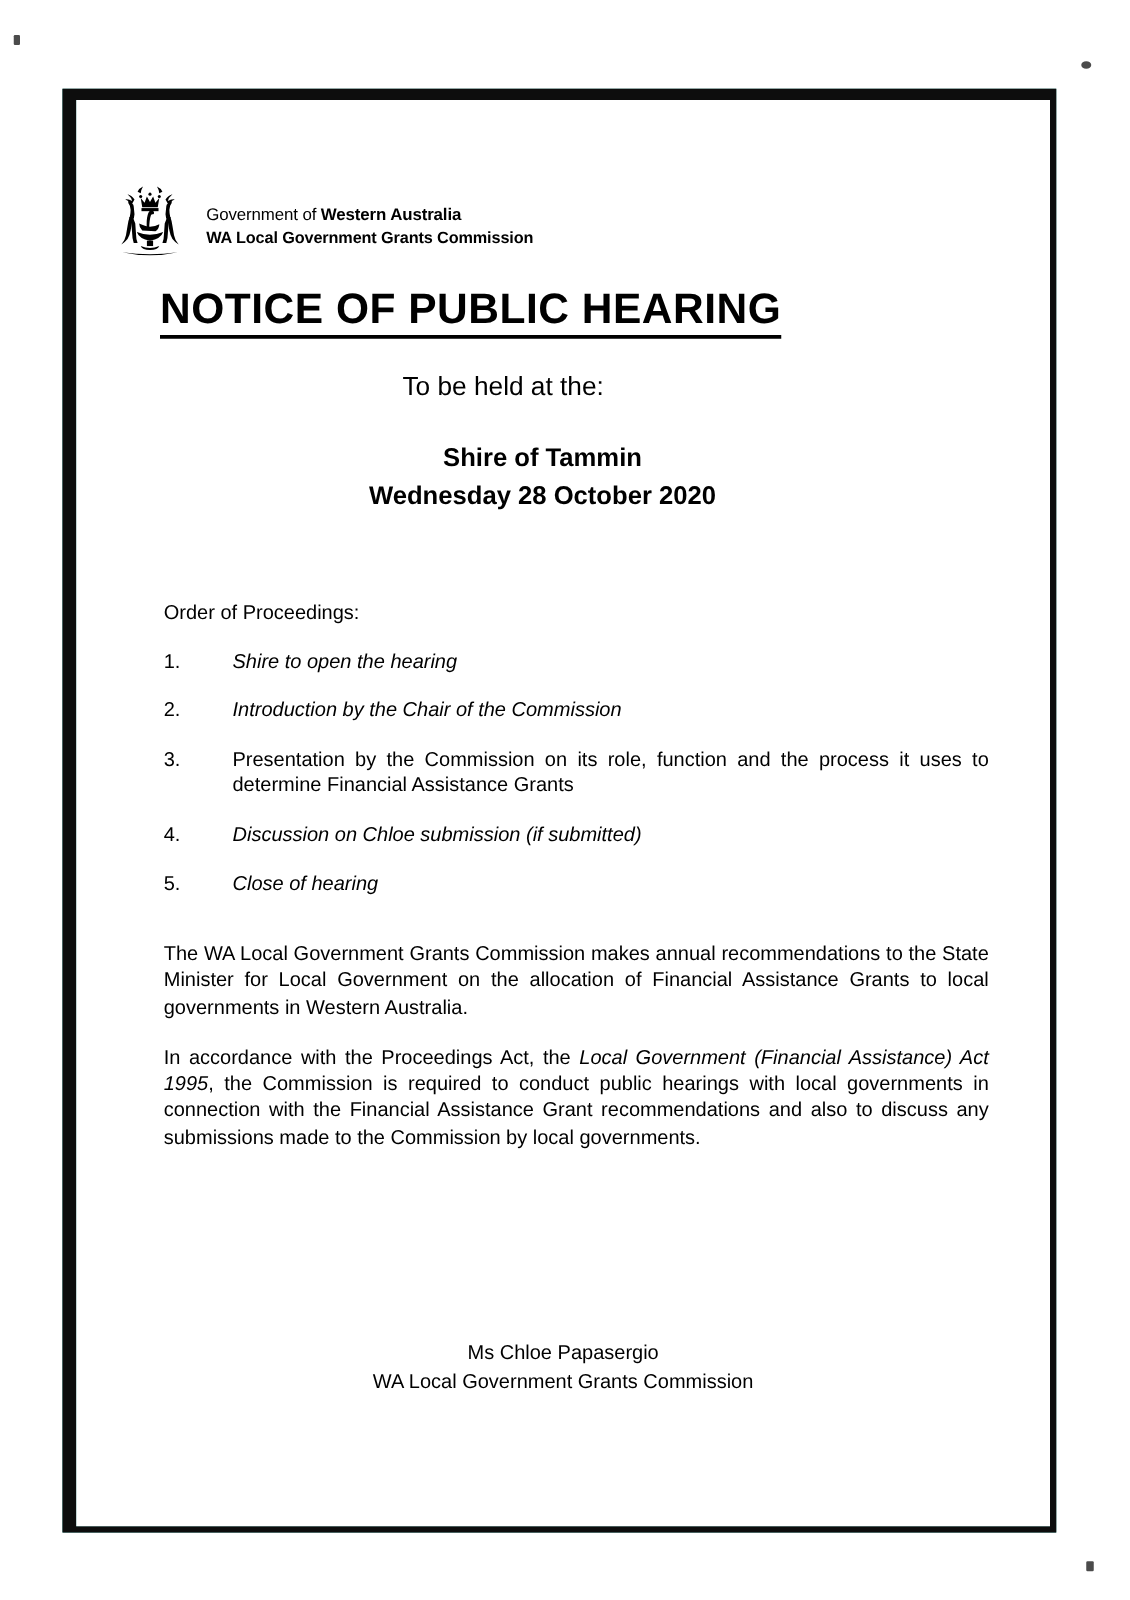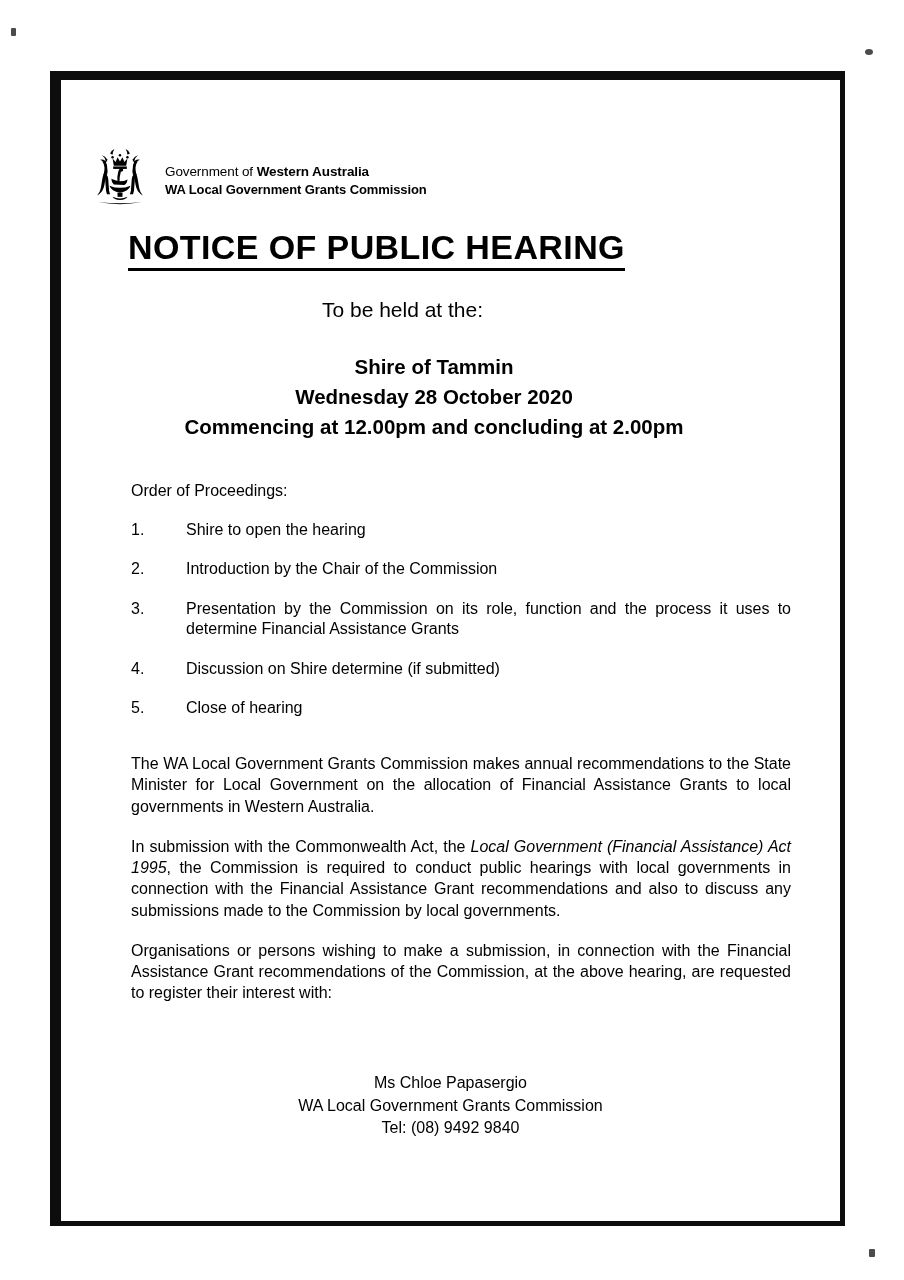--- a/index.html
+++ b/index.html
@@ -143,21 +143,21 @@
   }
   .proc-num {
     width: 55px;
     flex: none;
   }
   .proc-text {
     flex: 1;
     text-align: justify;
     text-justify: inter-word;
   }
-  .proc-text.nojust { text-align: left; }
+  .proc-text.nojust { text-align: left; font-style: italic; }
 
   
   .body-block {
     position: absolute;
     left: 70px;
     top: 673px;
     width: 660px;
   }
   .para {
     font-size: 16px;
@@ -232,55 +232,52 @@
         </div>
       </div>
 
       <div class="main-title"><span>NOTICE OF PUBLIC HEARING</span></div>
 
       <div class="subtitle">To be held at the:</div>
 
       <div class="venue">
         <div>Shire of Tammin</div>
         <div>Wednesday 28 October 2020</div>
-        <div>Commencing at 12.00pm and concluding at 2.00pm</div>
       </div>
 
       <div class="order-heading">Order of Proceedings:</div>
 
       <div class="proceedings">
         <div class="proc-item">
           <div class="proc-num">1.</div>
           <div class="proc-text nojust">Shire to open the hearing</div>
         </div>
         <div class="proc-item">
           <div class="proc-num">2.</div>
           <div class="proc-text nojust">Introduction by the Chair of the Commission</div>
         </div>
         <div class="proc-item">
           <div class="proc-num">3.</div>
           <div class="proc-text">Presentation by the Commission on its role, function and the process it uses to determine Financial Assistance Grants</div>
         </div>
         <div class="proc-item">
           <div class="proc-num">4.</div>
-          <div class="proc-text nojust">Discussion on Shire determine (if submitted)</div>
+          <div class="proc-text nojust">Discussion on Chloe submission (if submitted)</div>
         </div>
         <div class="proc-item">
           <div class="proc-num">5.</div>
           <div class="proc-text nojust">Close of hearing</div>
         </div>
       </div>
 
       <div class="body-block">
         <div class="para">The WA Local Government Grants Commission makes annual recommendations to the State Minister for Local Government on the allocation of Financial Assistance Grants to local governments in Western Australia.</div>
-        <div class="para"><span>In submission with the Commonwealth Act, the </span><i>Local Government (Financial Assistance) Act 1995</i><span>, the Commission is required to conduct public hearings with local governments in connection with the Financial Assistance Grant recommendations and also to discuss any submissions made to the Commission by local governments.</span></div>
-        <div class="para">Organisations or persons wishing to make a submission, in connection with the Financial Assistance Grant recommendations of the Commission, at the above hearing, are requested to register their interest with:</div>
+        <div class="para"><span>In accordance with the Proceedings Act, the </span><i>Local Government (Financial Assistance) Act 1995</i><span>, the Commission is required to conduct public hearings with local governments in connection with the Financial Assistance Grant recommendations and also to discuss any submissions made to the Commission by local governments.</span></div>
       </div>
 
       <div class="contact">
         <div>Ms Chloe Papasergio</div>
         <div>WA Local Government Grants Commission</div>
-        <div>Tel: (08) 9492 9840</div>
       </div>
 
     </div>
   </div>
 </div>
 
 </body></html>

